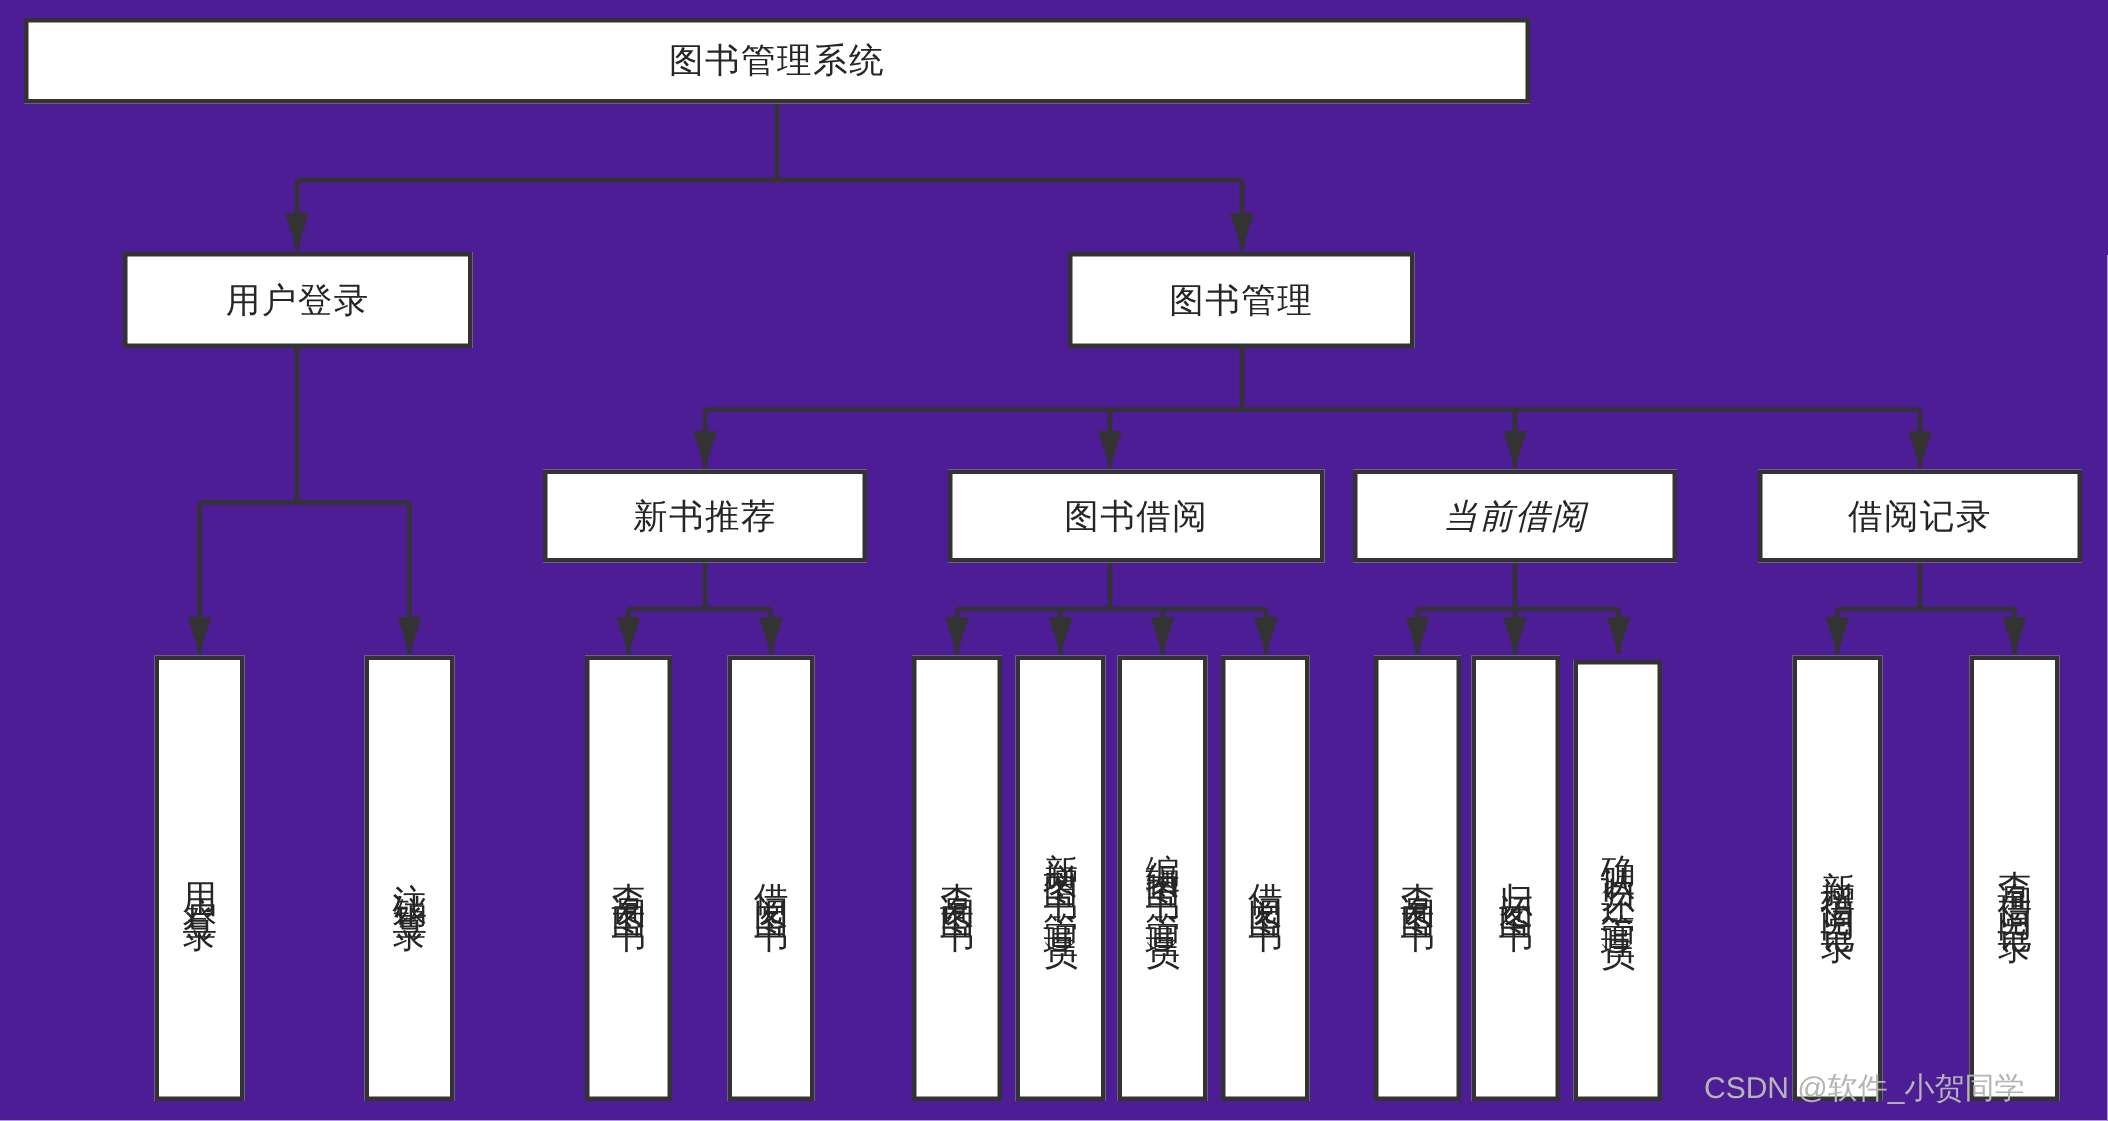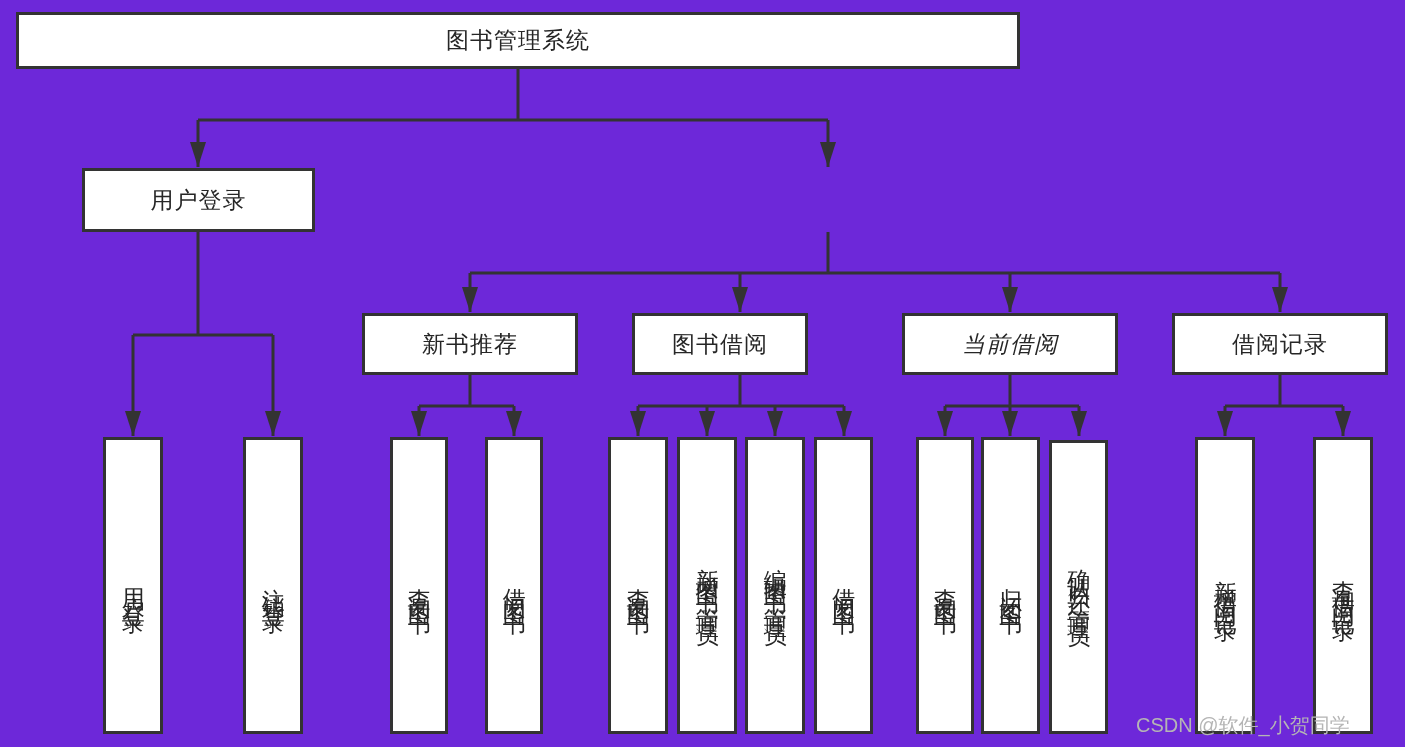--- a/index.html
+++ b/index.html
@@ -1,19 +1,19 @@
 <!DOCTYPE html>
 <html><head>
 <meta charset="utf-8">
 <style>
   html,body{margin:0;padding:0;background:#ffffff;}
   #stage{
     position:relative;
     width:1405px;height:747px;
-    background:#6d28d9;
+    background:#4c1d95;
     font-family:"Liberation Sans", sans-serif;
     overflow:hidden;
   }
   #wires{position:absolute;left:0;top:0;z-index:0;pointer-events:none;}
   .node{
     position:absolute;
     box-sizing:border-box;
     background:#ffffff;
     border:3px solid #333333;
     display:flex;align-items:center;justify-content:center;
@@ -77,25 +77,28 @@
     </g>
   </svg>
 
   <div class="node hbox" style="left:16px;top:12px;width:1004px;height:57px;">
     <span>图书管理系统</span>
   </div>
 
   <div class="node hbox" style="left:82px;top:168px;width:233px;height:64px;">
     <span>用户登录</span>
   </div>
+  <div class="node hbox" style="left:712px;top:168px;width:231px;height:64px;">
+    <span>图书管理</span>
+  </div>
 
   <div class="node hbox" style="left:362px;top:313px;width:216px;height:62px;">
     <span>新书推荐</span>
   </div>
-  <div class="node hbox" style="left:632px;top:313px;width:176px;height:62px;text-align:right;">
+  <div class="node hbox" style="left:632px;top:313px;width:251px;height:62px;text-align:right;">
     <span>图书借阅</span>
   </div>
   <div class="node hbox" style="left:902px;top:313px;width:216px;height:62px;font-style:italic;">
     <span>当前借阅</span>
   </div>
   <div class="node hbox" style="left:1172px;top:313px;width:216px;height:62px;">
     <span>借阅记录</span>
   </div>
 
   <div class="node vbox" style="left:103px;top:437px;width:60px;height:297px;">

